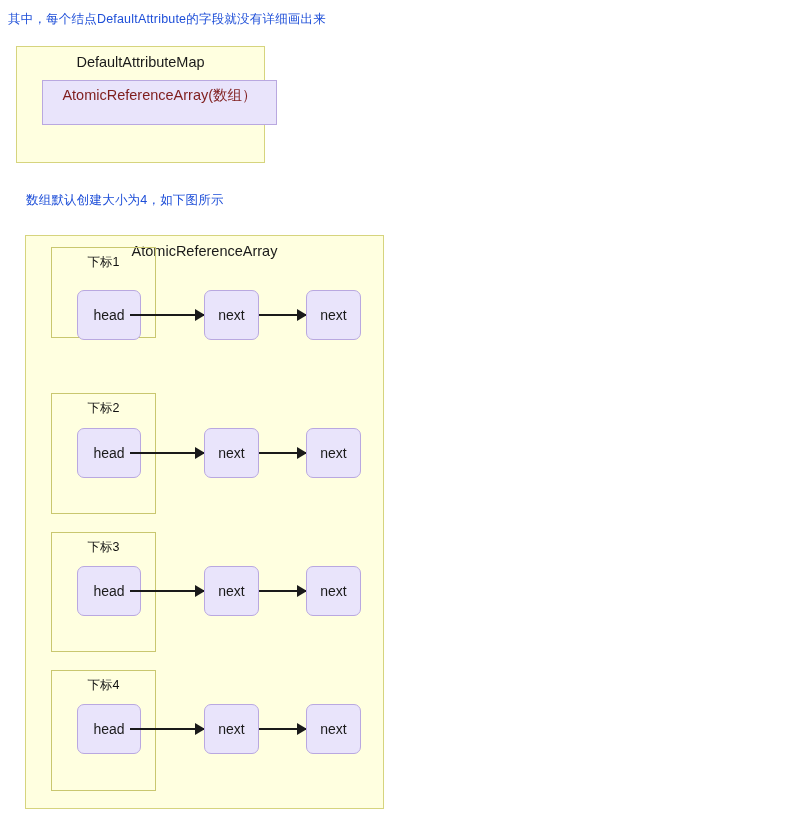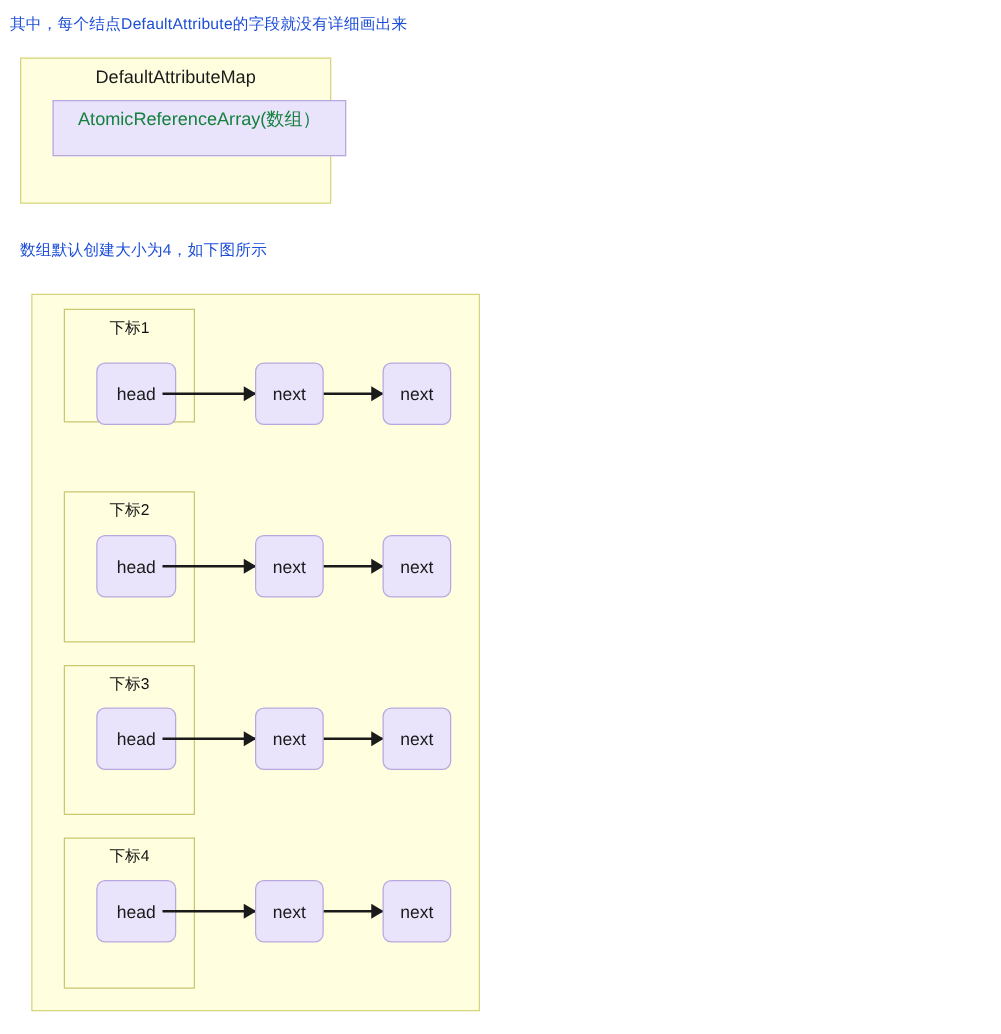--- a/index.html
+++ b/index.html
@@ -13,21 +13,21 @@
   }
   .caption{
     position:absolute;
     font-size:12.5px;
     line-height:16px;
     color:#1d4ed8;
     white-space:nowrap;
     letter-spacing:0.2px;
   }
   #caption-1{left:8px;top:11px;}
-  #caption-2{left:16px;top:192px;}
+  #caption-2{left:26px;top:192px;}
 
   
   .yellow-box{
     position:absolute;
     background:#ffffe0;
     border:1.5px solid #d6d47e;
     box-sizing:border-box;
   }
   .box-title{
     position:absolute;
@@ -48,21 +48,21 @@
     left:25px;top:33px;width:235px;height:45px;
     background:#e9e4fb;
     border:1.5px solid #b9a8e0;
     box-sizing:border-box;
   }
   #atomic-reference-array-field .field-label{
     position:absolute;
     left:0;right:0;top:5px;
     text-align:center;
     font-size:14.5px;
-    color:#15803d;
+    color:#7f1d1d;
     white-space:nowrap;
   }
 
   
   #atomic-reference-array-box{
     left:25px;top:235px;width:359px;height:574px;
   }
   #atomic-reference-array-title{left:0;top:7px;}
 
   .slot{
@@ -141,20 +141,21 @@
 
   <div id="atomic-reference-array-field">
     <div class="field-label">AtomicReferenceArray(数组）</div>
   </div>
 </div>
 
 <div class="caption" id="caption-2">数组默认创建大小为4，如下图所示</div>
 
 <div class="yellow-box" id="atomic-reference-array-box">
 
+  <div class="box-title" id="atomic-reference-array-title">AtomicReferenceArray</div>
 
   <div class="slot" style="top:11px;height:91px;">
     <div class="slot-label">下标1</div>
   </div>
   <div class="row" style="top:54px;">
     <div class="node node-head">head</div>
     <div class="arrow arrow-1">
       <div class="shaft"></div>
         <div class="head"></div>
     </div>

